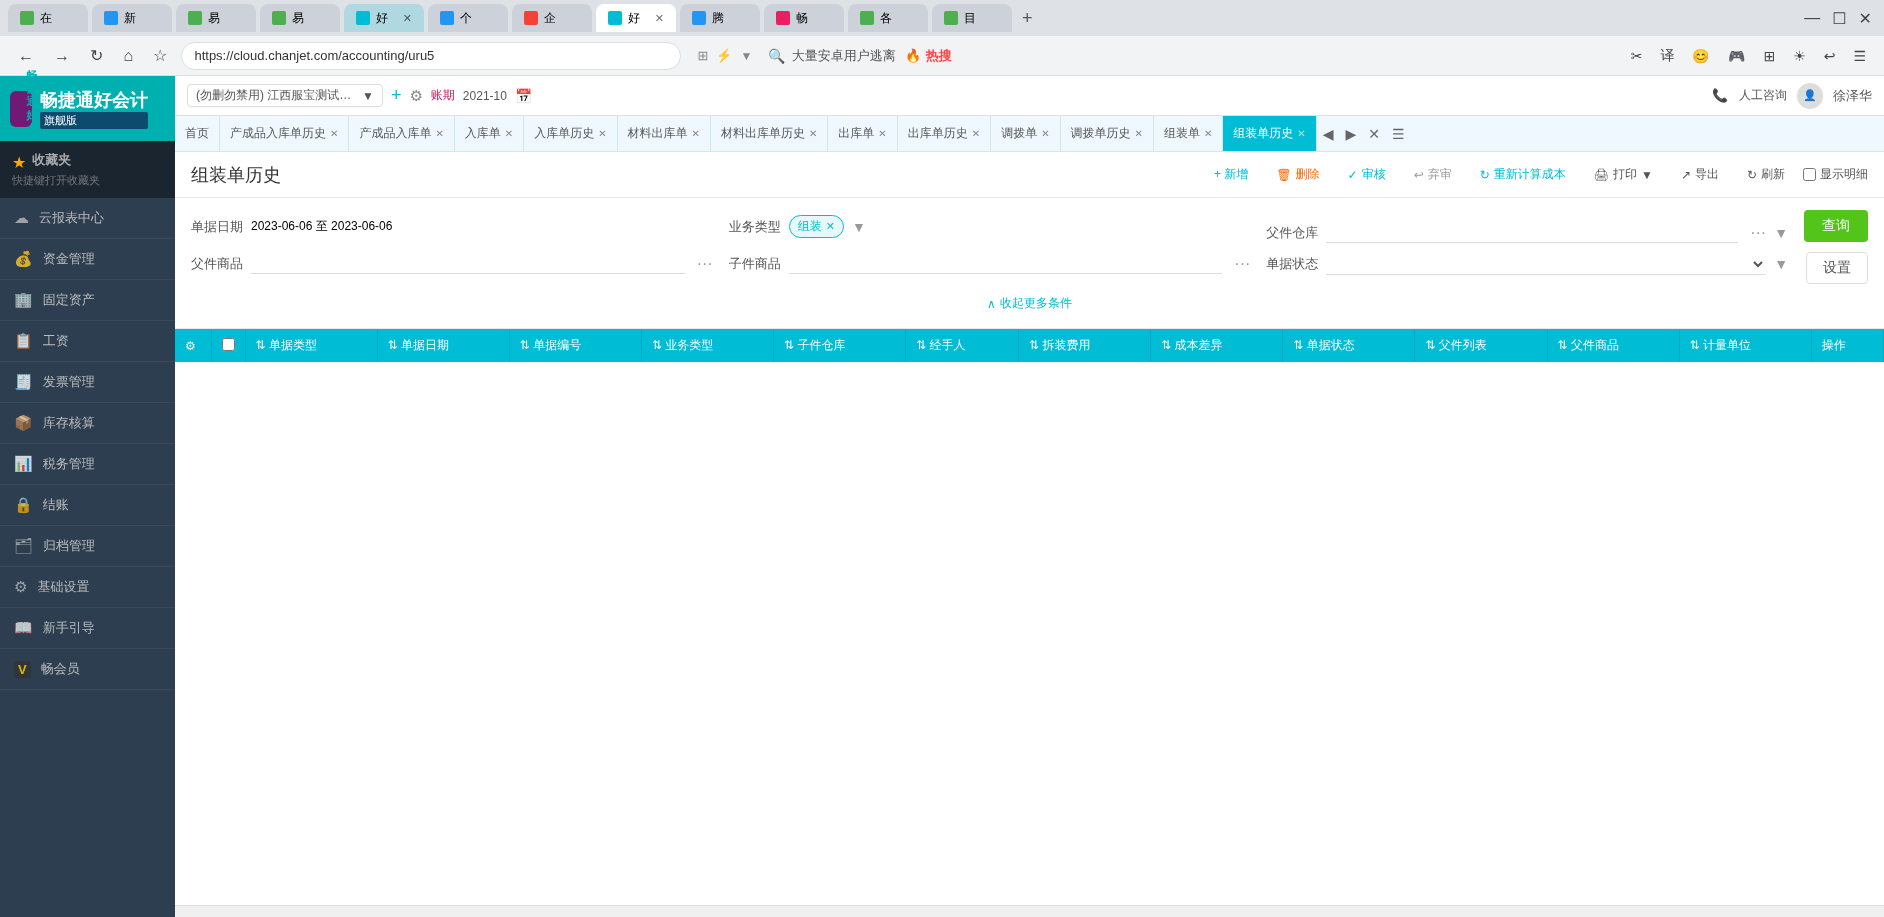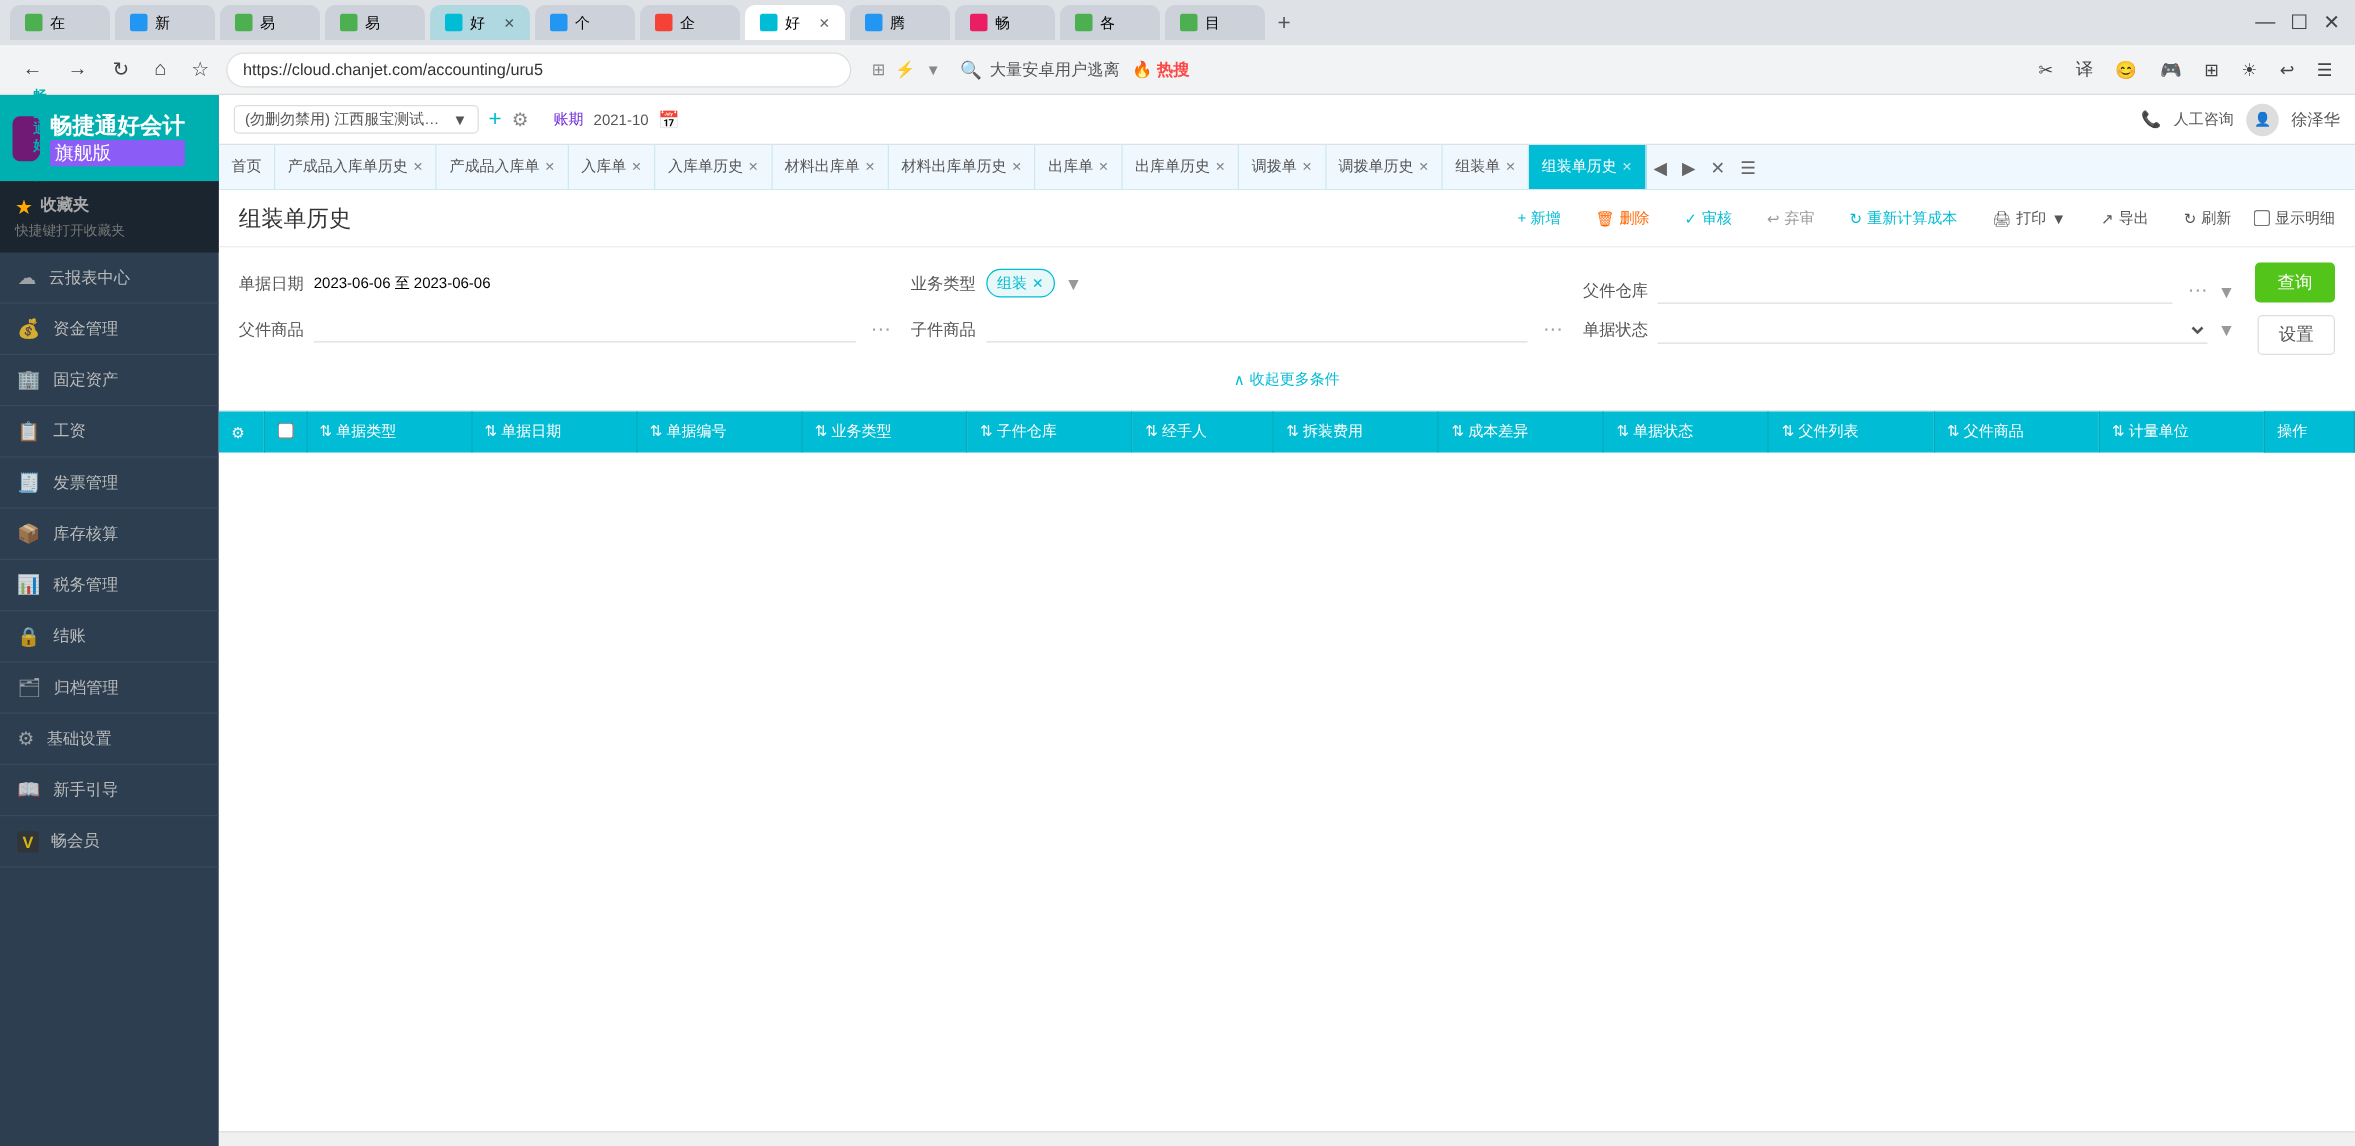--- a/index.html
+++ b/index.html
@@ -24,21 +24,21 @@
 
     
     .app-container { display: flex; height: calc(917px - 76px); }
 
     
     .sidebar { width: 175px; background: #2c3e50; color: #fff; display: flex; flex-direction: column; flex-shrink: 0; }
     .sidebar-header { background: #00b0b0; padding: 12px 10px; display: flex; align-items: center; gap: 8px; }
     .sidebar-logo { width: 20px; height: 36px; background: #701a75; border-radius: 6px; display: flex; align-items: center; justify-content: center; padding-left: 22px; }
     .sidebar-logo-text { color: #00b0b0; font-size: 11px; font-weight: bold; line-height: 1.2; text-align: center; }
     .sidebar-title { color: #fff; font-size: 18px; font-weight: bold; }
-    .sidebar-badge { background: #8b5cf6; color: #fff; font-size: 15px; padding: 1px 4px; border-radius: 2px; }
+    .sidebar-badge { background: #0c4a6e; color: #fff; font-size: 11px; padding: 1px 4px; border-radius: 2px; }
     .favorites-section { background: #1a252f; padding: 10px 12px; font-size: 12px; }
     .favorites-title { color: #aaa; font-size: 13px; font-weight: bold; margin-bottom: 4px; }
     .favorites-hint { color: #777; font-size: 11px; }
     .sidebar-menu { flex: 1; overflow-y: auto; }
     .menu-item { display: flex; align-items: center; gap: 10px; padding: 11px 14px; color: #bbb; font-size: 13px; cursor: pointer; border-bottom: 1px solid #3a4a5c; }
     .menu-item .icon { font-size: 15px; opacity: 0.8; }
 
     
     .main-content { flex: 1; display: flex; flex-direction: column; overflow: hidden; }
 
@@ -266,21 +266,21 @@
 
   <div class="main-content">
 
     <div class="top-toolbar">
       <div class="company-selector">
         <span style="font-size:12px; color:#555; max-width:160px; overflow:hidden; text-overflow:ellipsis; white-space:nowrap;">(勿删勿禁用) 江西服宝测试专用</span>
         <span>▼</span>
       </div>
       <button style="background:none; border:none; color:#00bcd4; font-size:18px; cursor:pointer;">+</button>
       <button style="background:none; border:none; color:#888; font-size:15px; cursor:pointer;">⚙</button>
-      <span style="font-size:12px; color:#6d28d9;margin-left:12px;">账期</span>
+      <span style="font-size:12px; color:#be185d;">账期</span>
       <span style="font-size:12px; color:#555;">2021-10</span>
       <span style="font-size:14px; color:#00bcd4; cursor:pointer;">📅</span>
       <div class="toolbar-spacer"></div>
       <div class="user-area">
         <span style="font-size:13px;">📞</span>
         <span style="font-size:12px; color:#555; cursor:pointer;">人工咨询</span>
         <div class="user-avatar">
           <span>👤</span>
         </div>
         <span style="font-size:13px; color:#555;">徐泽华</span>

